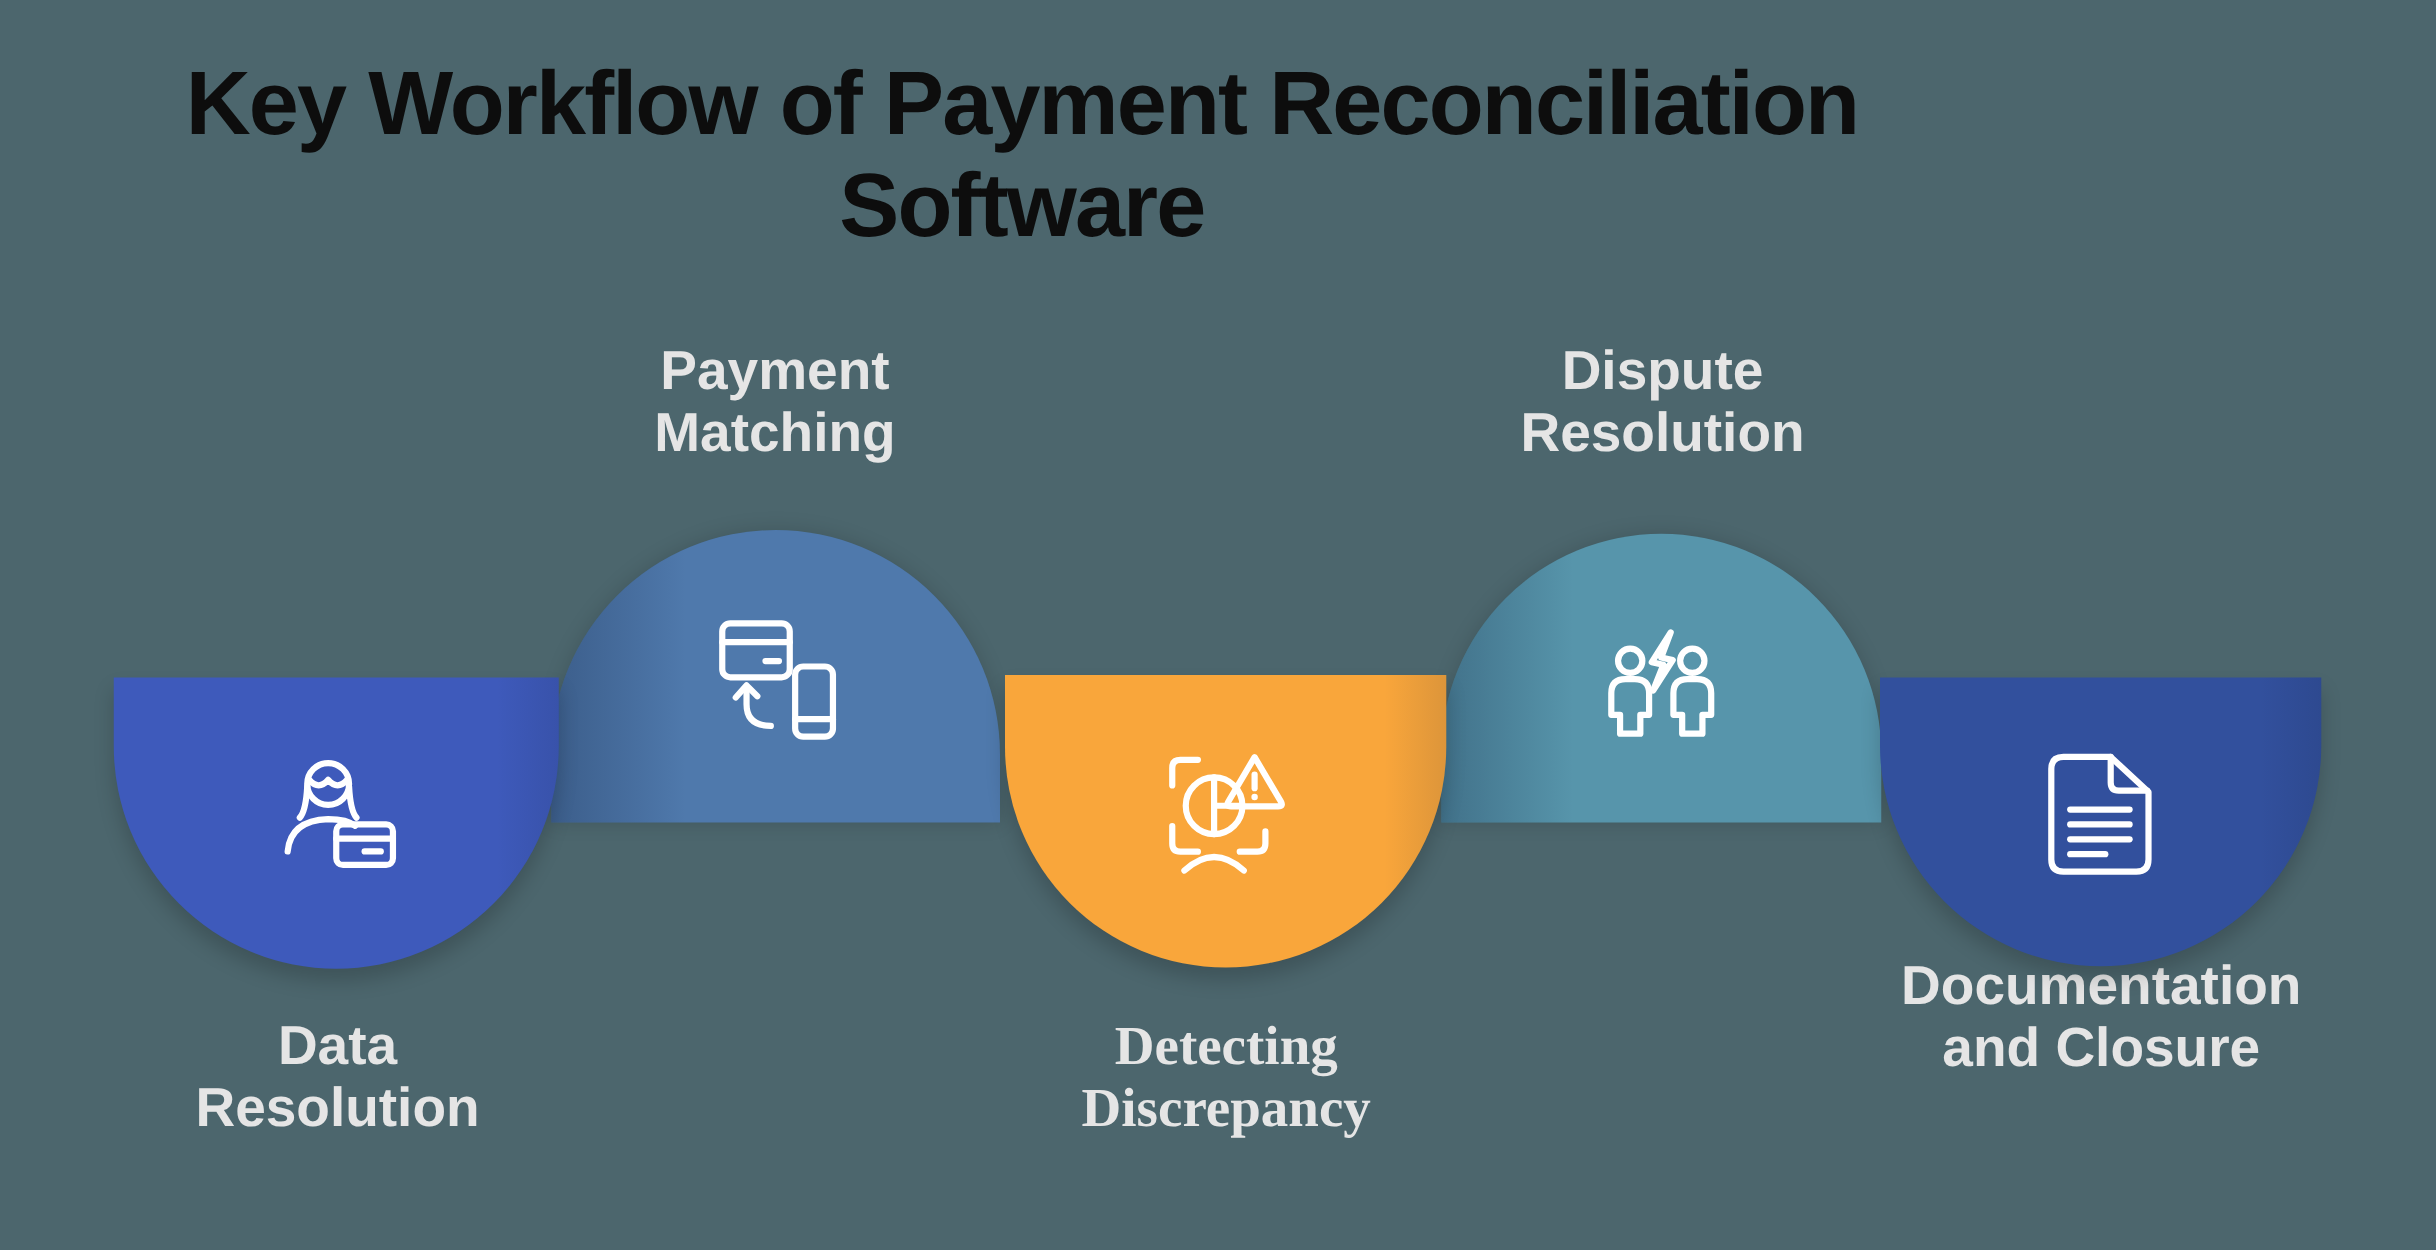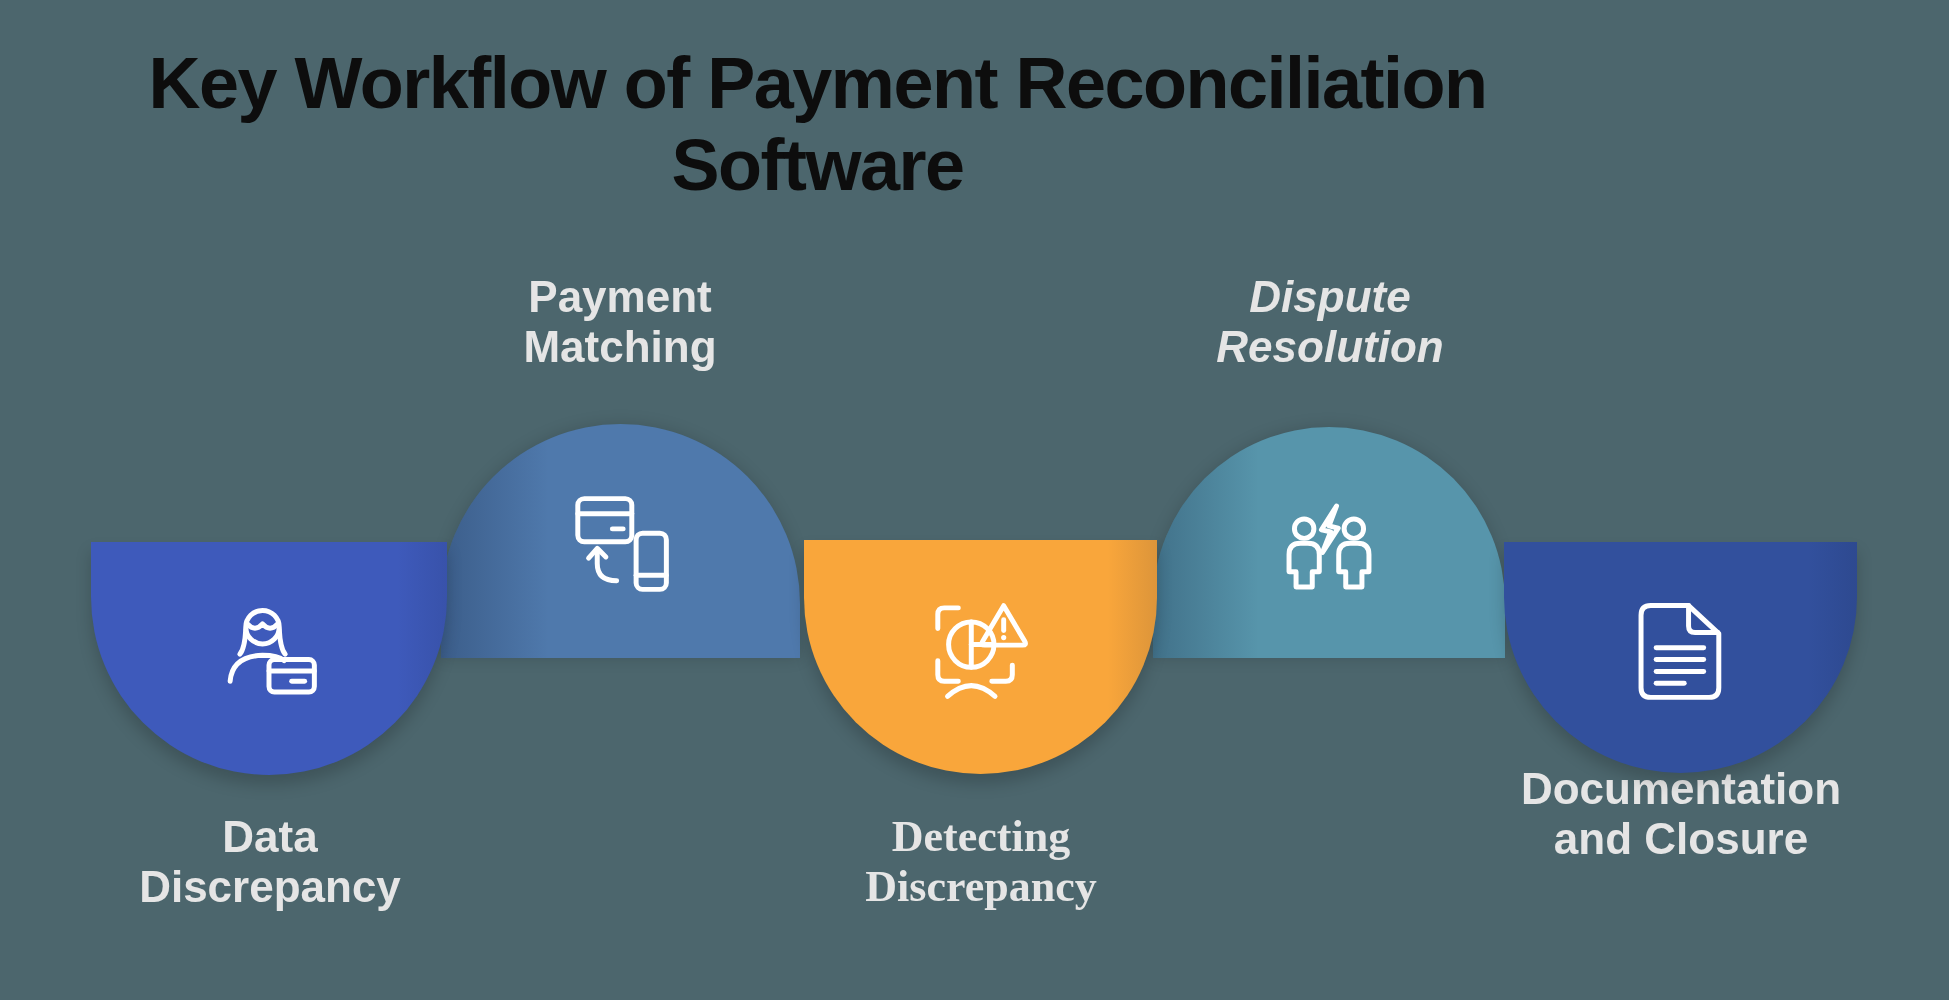--- a/index.html
+++ b/index.html
@@ -49,21 +49,21 @@
   .step-label{
     position:absolute;width:400px;
     text-align:center;
     font-size:44px;line-height:50px;font-weight:600;
     color:#e5e5e5;
     white-space:pre-line;
   }
   #label-1{left:70px;top:812px;}
   #label-2{left:420px;top:272px;}
   #label-3{left:781px;top:812px;font-family:Liberation Serif, serif;}
-  #label-4{left:1130px;top:272px;font-style:italic;}
+  #label-4{left:1130px;top:272px;}
   #label-5{left:1481px;top:764px;}
 </style>
 </head>
 <body>
 
 <div class="title">Key Workflow of Payment Reconciliation Software</div>
 
 <div class="dome dome-down" id="dome-1" style="background: rgb(62, 90, 187);">
   <div class="icon">
     <svg viewBox="0 0 100 100">
@@ -72,21 +72,21 @@
       <path d="M28.5,29 Q27.5,47 23,52"></path>
       <path d="M59.5,29 Q60.5,47 65,52"></path>
       <path d="M14,77 Q16,54 44,53 Q58,53 64,58"></path>
       <rect x="50" y="57" width="42" height="30" rx="5"></rect>
       <path d="M50,67.5 H92"></path>
       <path d="M71,77 H83"></path>
     </svg>
   </div>
 </div>
 <div class="step-label" id="label-1">Data
-Discrepancy</div>
+Resolution</div>
 
 <div class="dome dome-up" id="dome-2" style="background: rgb(79, 121, 172);">
   <div class="icon">
     <svg viewBox="0 0 100 100">
       <rect x="10" y="8" width="50" height="40" rx="6"></rect>
       <path d="M10,22 H60"></path>
       <path d="M42,36 H52"></path>
       <rect x="64" y="40" width="28" height="52" rx="6"></rect>
       <path d="M64,79 H92"></path>
       <path d="M20,63 L28,54 L36,62"></path>

